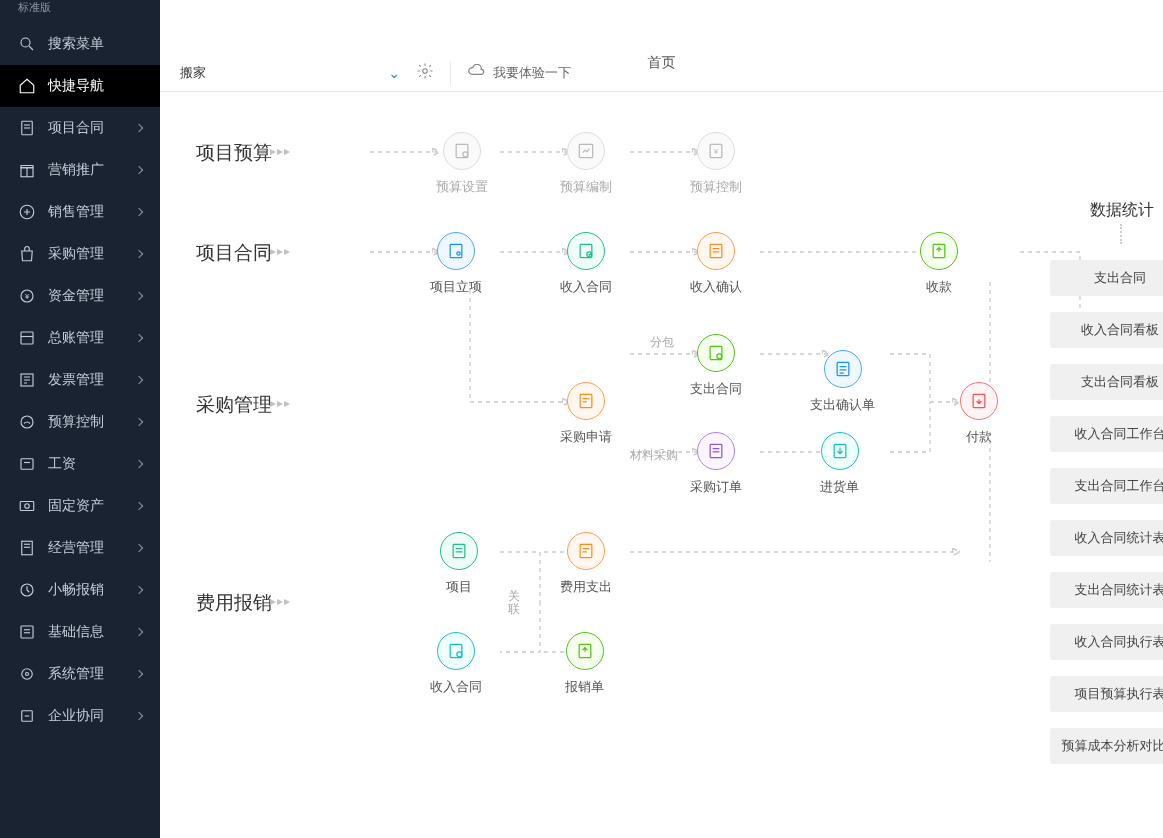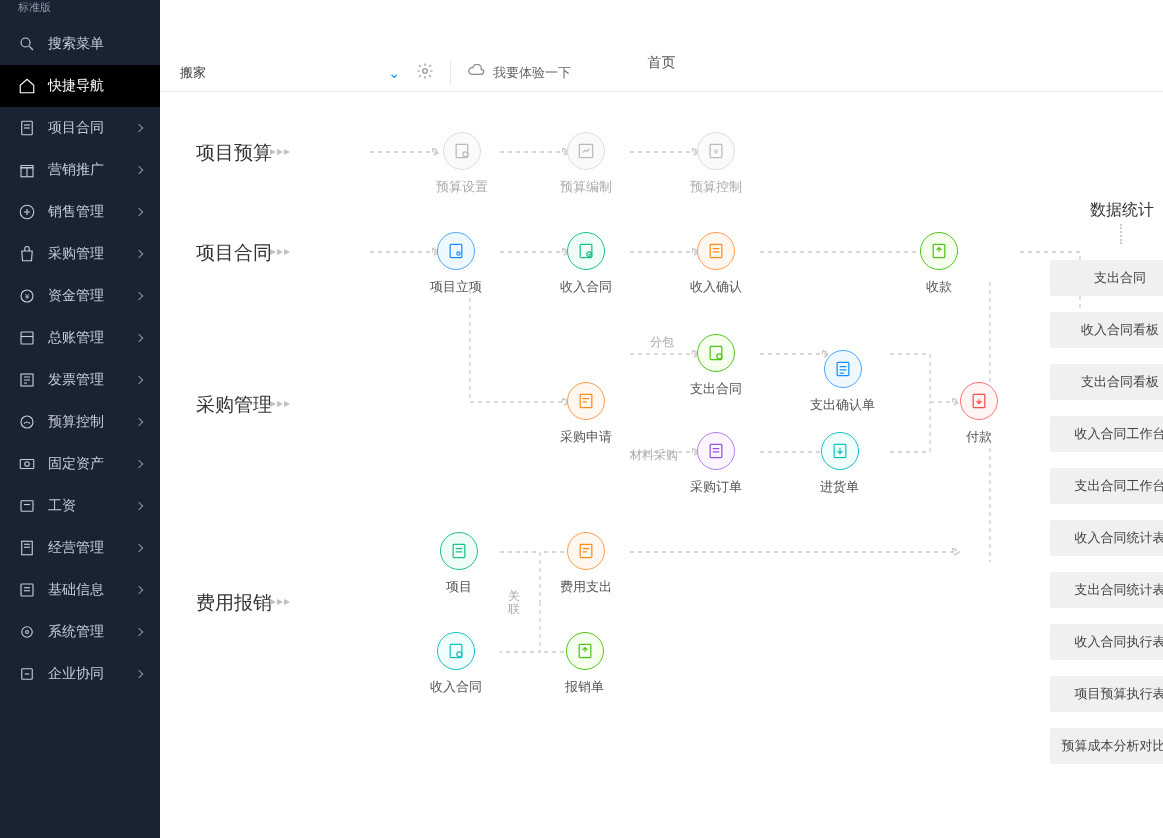--- a/index.html
+++ b/index.html
@@ -175,46 +175,56 @@
           <circle cx="12" cy="12" r="8"></circle>
           <path d="M8 14 Q12 10 16 14"></path>
         </svg>
       </span>
     <span>预算控制</span>
       <span class="arrow"></span>
   </div>
   <div class="menu-item">
     <span class="menu-icon">
         <svg viewBox="0 0 24 24">
+          <rect x="4" y="5" width="16" height="14" rx="1"></rect>
+          <path d="M8 10 L16 10"></path>
+        </svg>
+      </span>
+    <span>工资</span>
+      <span class="arrow"></span>
+  </div>
+  <div class="menu-item">
+    <span class="menu-icon">
+        <svg viewBox="0 0 24 24">
           <rect x="3" y="6" width="18" height="12" rx="1"></rect>
           <circle cx="12" cy="12" r="3"></circle>
         </svg>
       </span>
     <span>固定资产</span>
-      <span class="arrow"></span>
-  </div>
-  <div class="menu-item">
-    <span class="menu-icon">
-        <svg viewBox="0 0 24 24">
-          <rect x="4" y="5" width="16" height="14" rx="1"></rect>
-          <path d="M8 10 L16 10"></path>
-        </svg>
-      </span>
-    <span>工资</span>
       <span class="arrow"></span>
   </div>
   <div class="menu-item">
     <span class="menu-icon">
         <svg viewBox="0 0 24 24">
           <rect x="5" y="3" width="14" height="18"></rect>
           <line x1="8" y1="7" x2="16" y2="7"></line>
           <line x1="8" y1="11" x2="16" y2="11"></line>
         </svg>
       </span>
     <span>经营管理</span>
+      <span class="arrow"></span>
+  </div>
+  <div class="menu-item">
+    <span class="menu-icon">
+        <svg viewBox="0 0 24 24">
+          <circle cx="12" cy="12" r="8"></circle>
+          <path d="M12 7 V12 L15 15"></path>
+        </svg>
+      </span>
+    <span>小畅报销</span>
       <span class="arrow"></span>
   </div>
   <div class="menu-item">
     <span class="menu-icon">
         <svg viewBox="0 0 24 24">
           <rect x="4" y="4" width="16" height="16" rx="1"></rect>
           <line x1="8" y1="9" x2="16" y2="9"></line>
           <line x1="8" y1="13" x2="16" y2="13"></line>
         </svg>
       </span>

